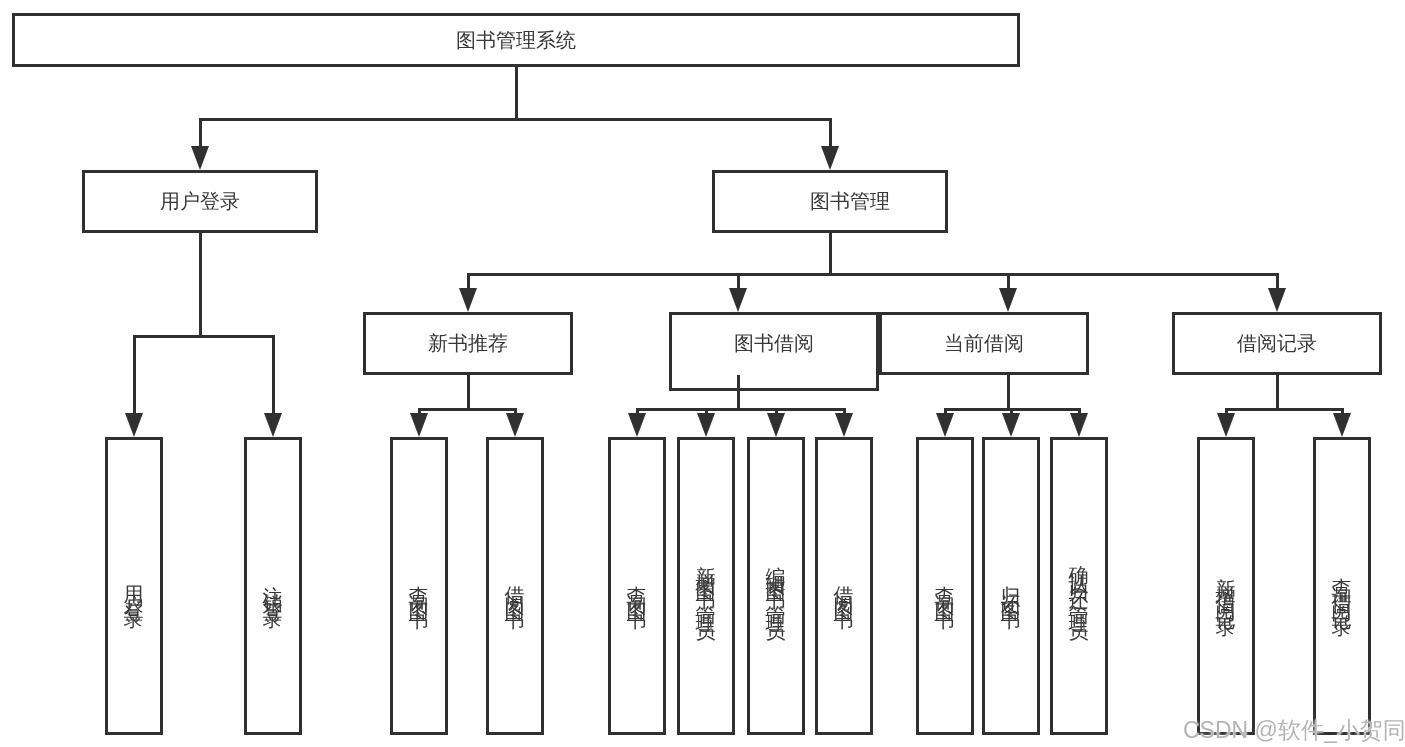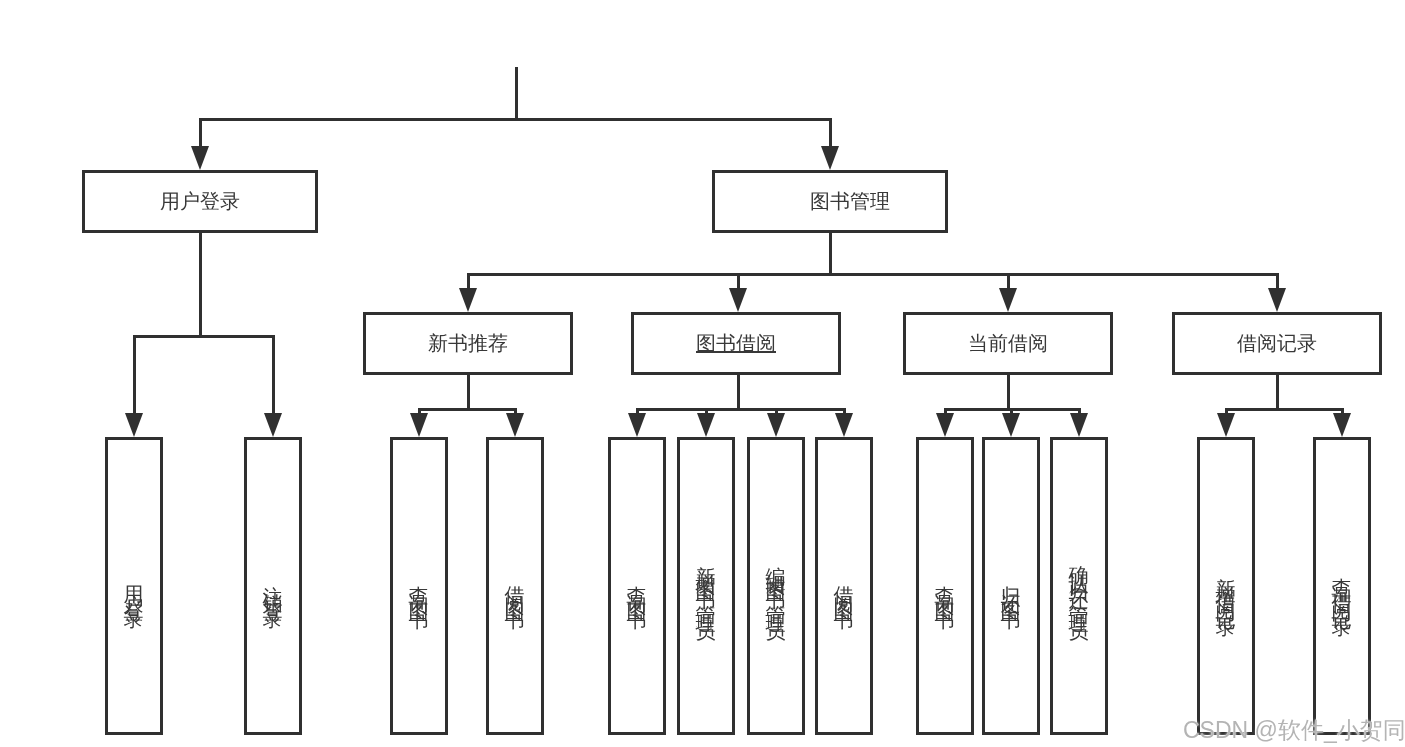--- a/index.html
+++ b/index.html
@@ -27,27 +27,28 @@
   .watermark{
     position:absolute;left:1183px;top:715px;font-size:23px;color:#b4b4b4;
     text-shadow:0 0 3px #ffffff,0 0 1px #ffffff;white-space:nowrap;z-index:5;
   }
 </style>
 </head>
 <body>
 
 <div class="canvas">
 
+  <div class="hbox" style="left:12px;top:13px;width:1008px;height:54px;line-height:48px;">图书管理系统</div>
 
   <div class="hbox" style="left:82px;top:170px;width:236px;height:63px;line-height:57px;">用户登录</div>
   <div class="hbox" style="left:712px;top:170px;width:236px;height:63px;line-height:57px;padding-left:40px;">图书管理</div>
 
   <div class="hbox" style="left:363px;top:312px;width:210px;height:63px;line-height:57px;">新书推荐</div>
-  <div class="hbox" style="left:631px;top:312px;width:210px;height:63px;line-height:57px;text-decoration:underline;">图书借阅</div>
-  <div class="hbox" style="left:903px;top:312px;width:210px;height:63px;line-height:57px;">当前借阅</div>
+  <div class="hbox" style="left:669px;top:312px;width:210px;height:79px;line-height:57px;">图书借阅</div>
+  <div class="hbox" style="left:879px;top:312px;width:210px;height:63px;line-height:57px;">当前借阅</div>
   <div class="hbox" style="left:1172px;top:312px;width:210px;height:63px;line-height:57px;">借阅记录</div>
 
   <div class="vbox" style="left:105px;">用户登录</div>
   <div class="vbox" style="left:244px;">注销登录</div>
 
   <div class="vbox" style="left:390px;">查询图书</div>
   <div class="vbox" style="left:486px;">借阅图书</div>
 
   <div class="vbox" style="left:608px;">查询图书</div>
   <div class="vbox" style="left:677px;">新增图书（管理员）</div>

